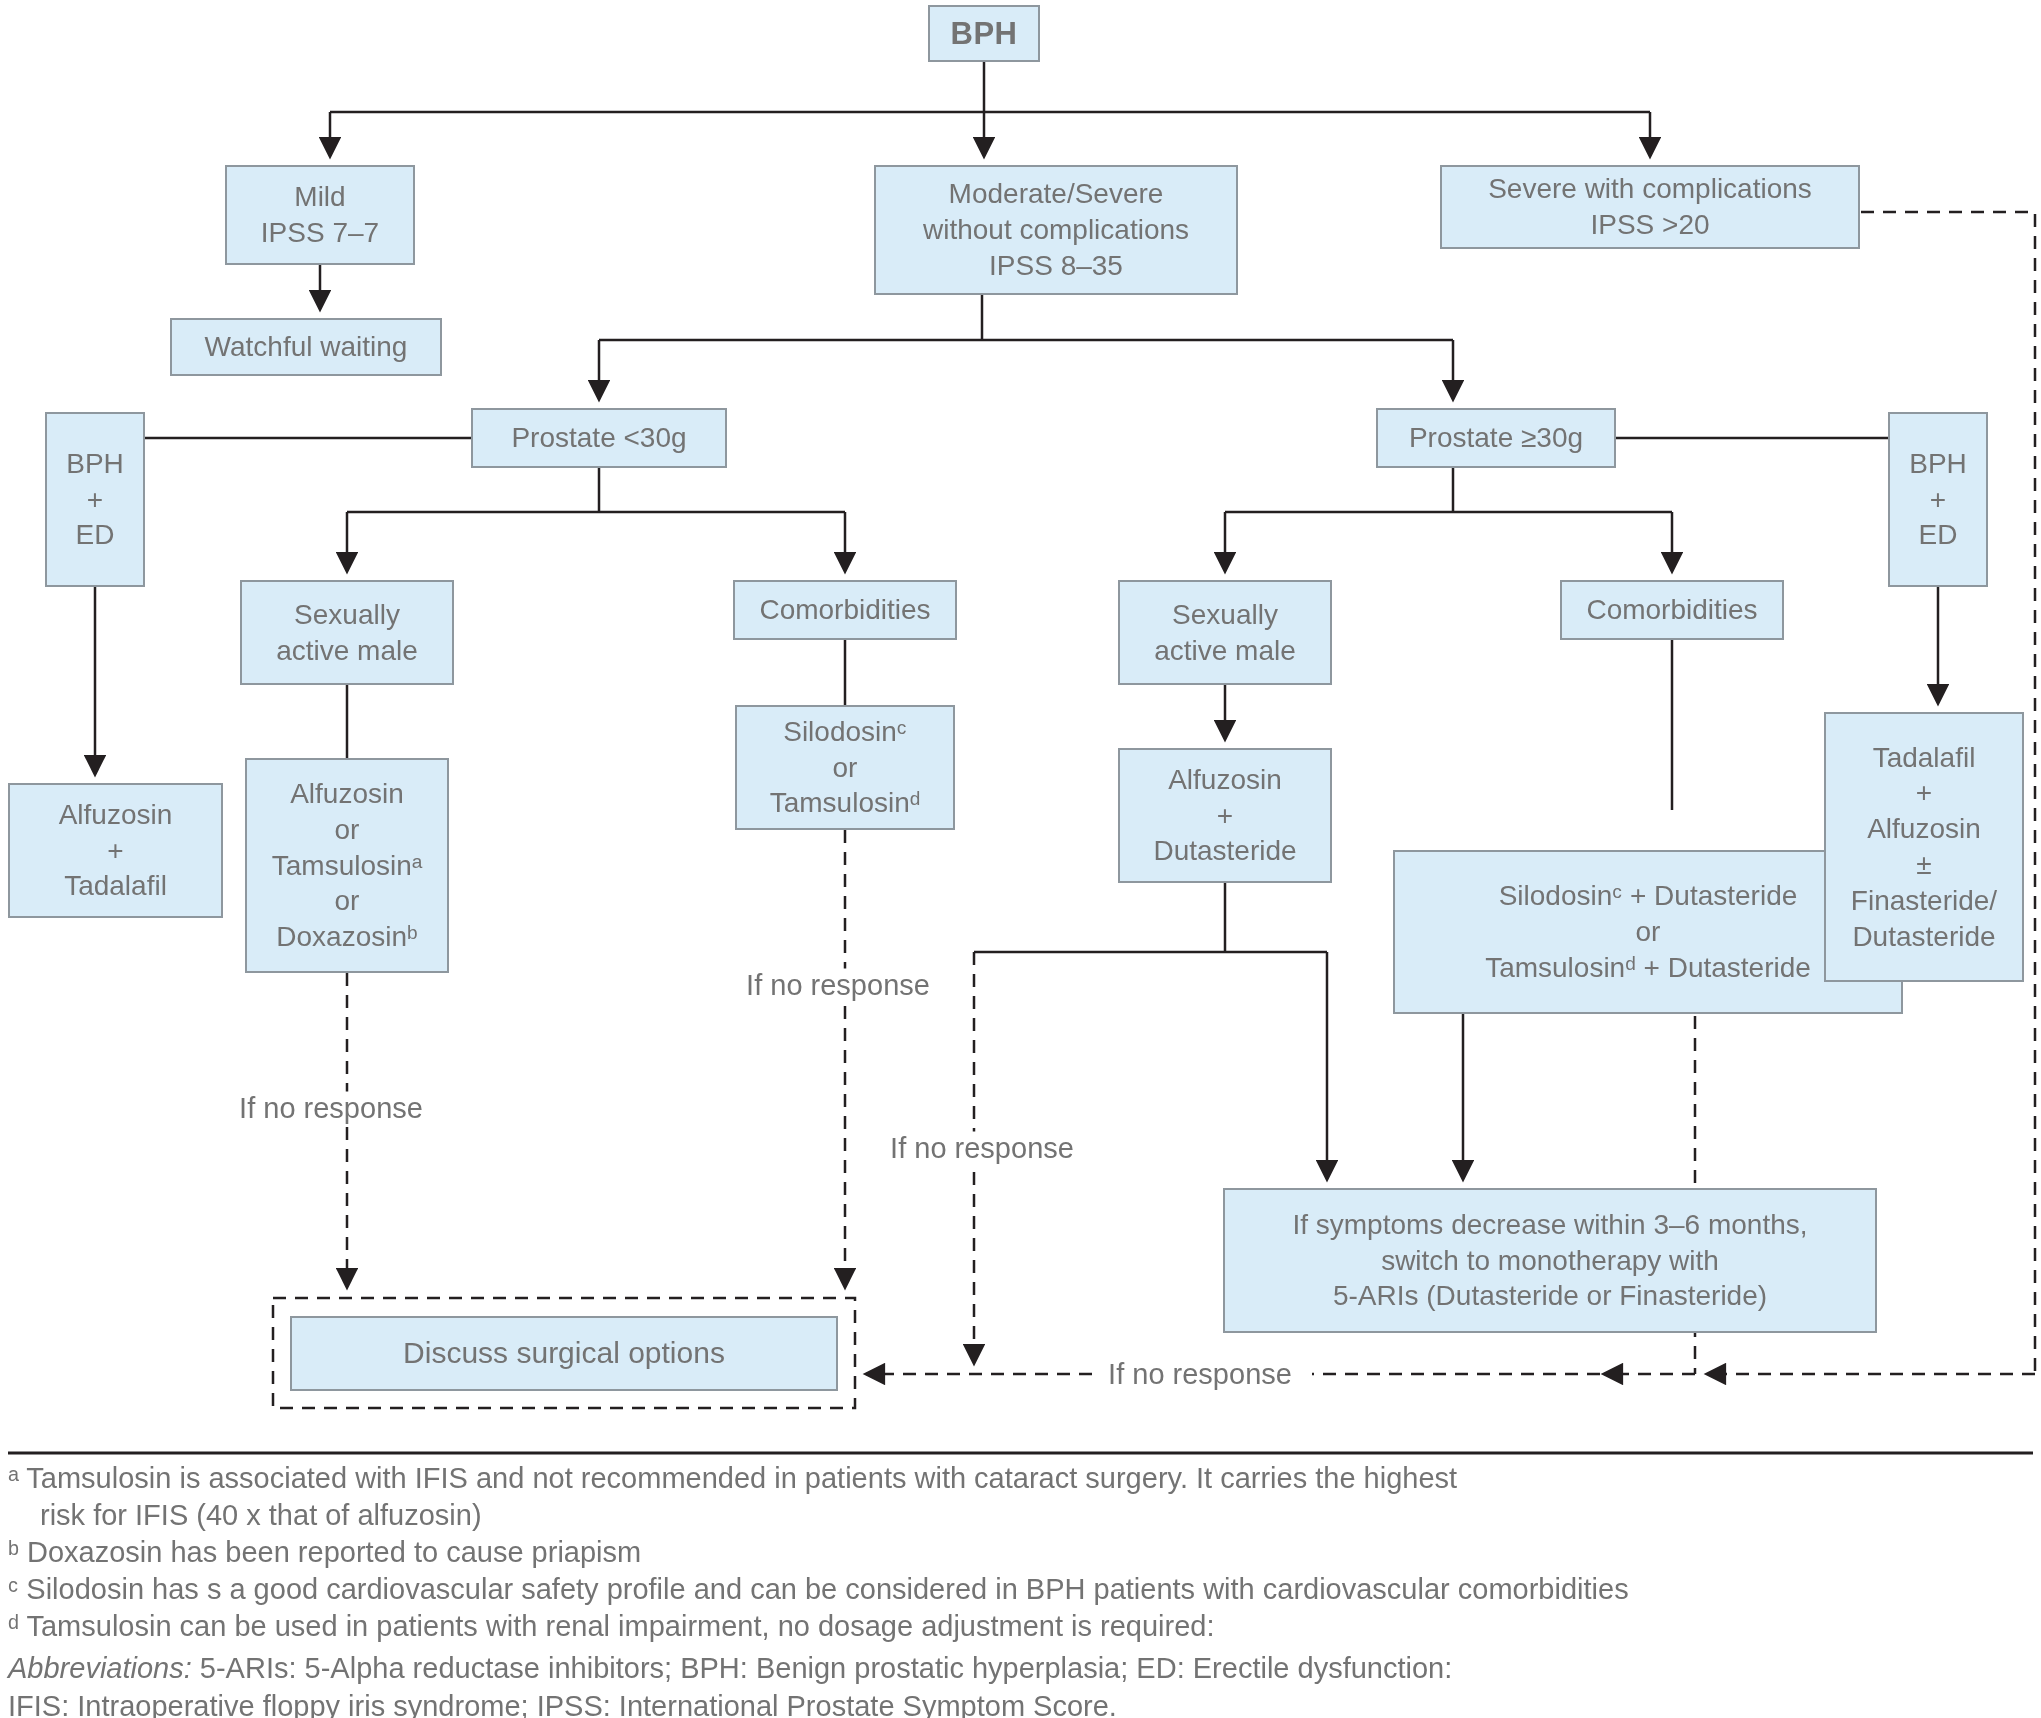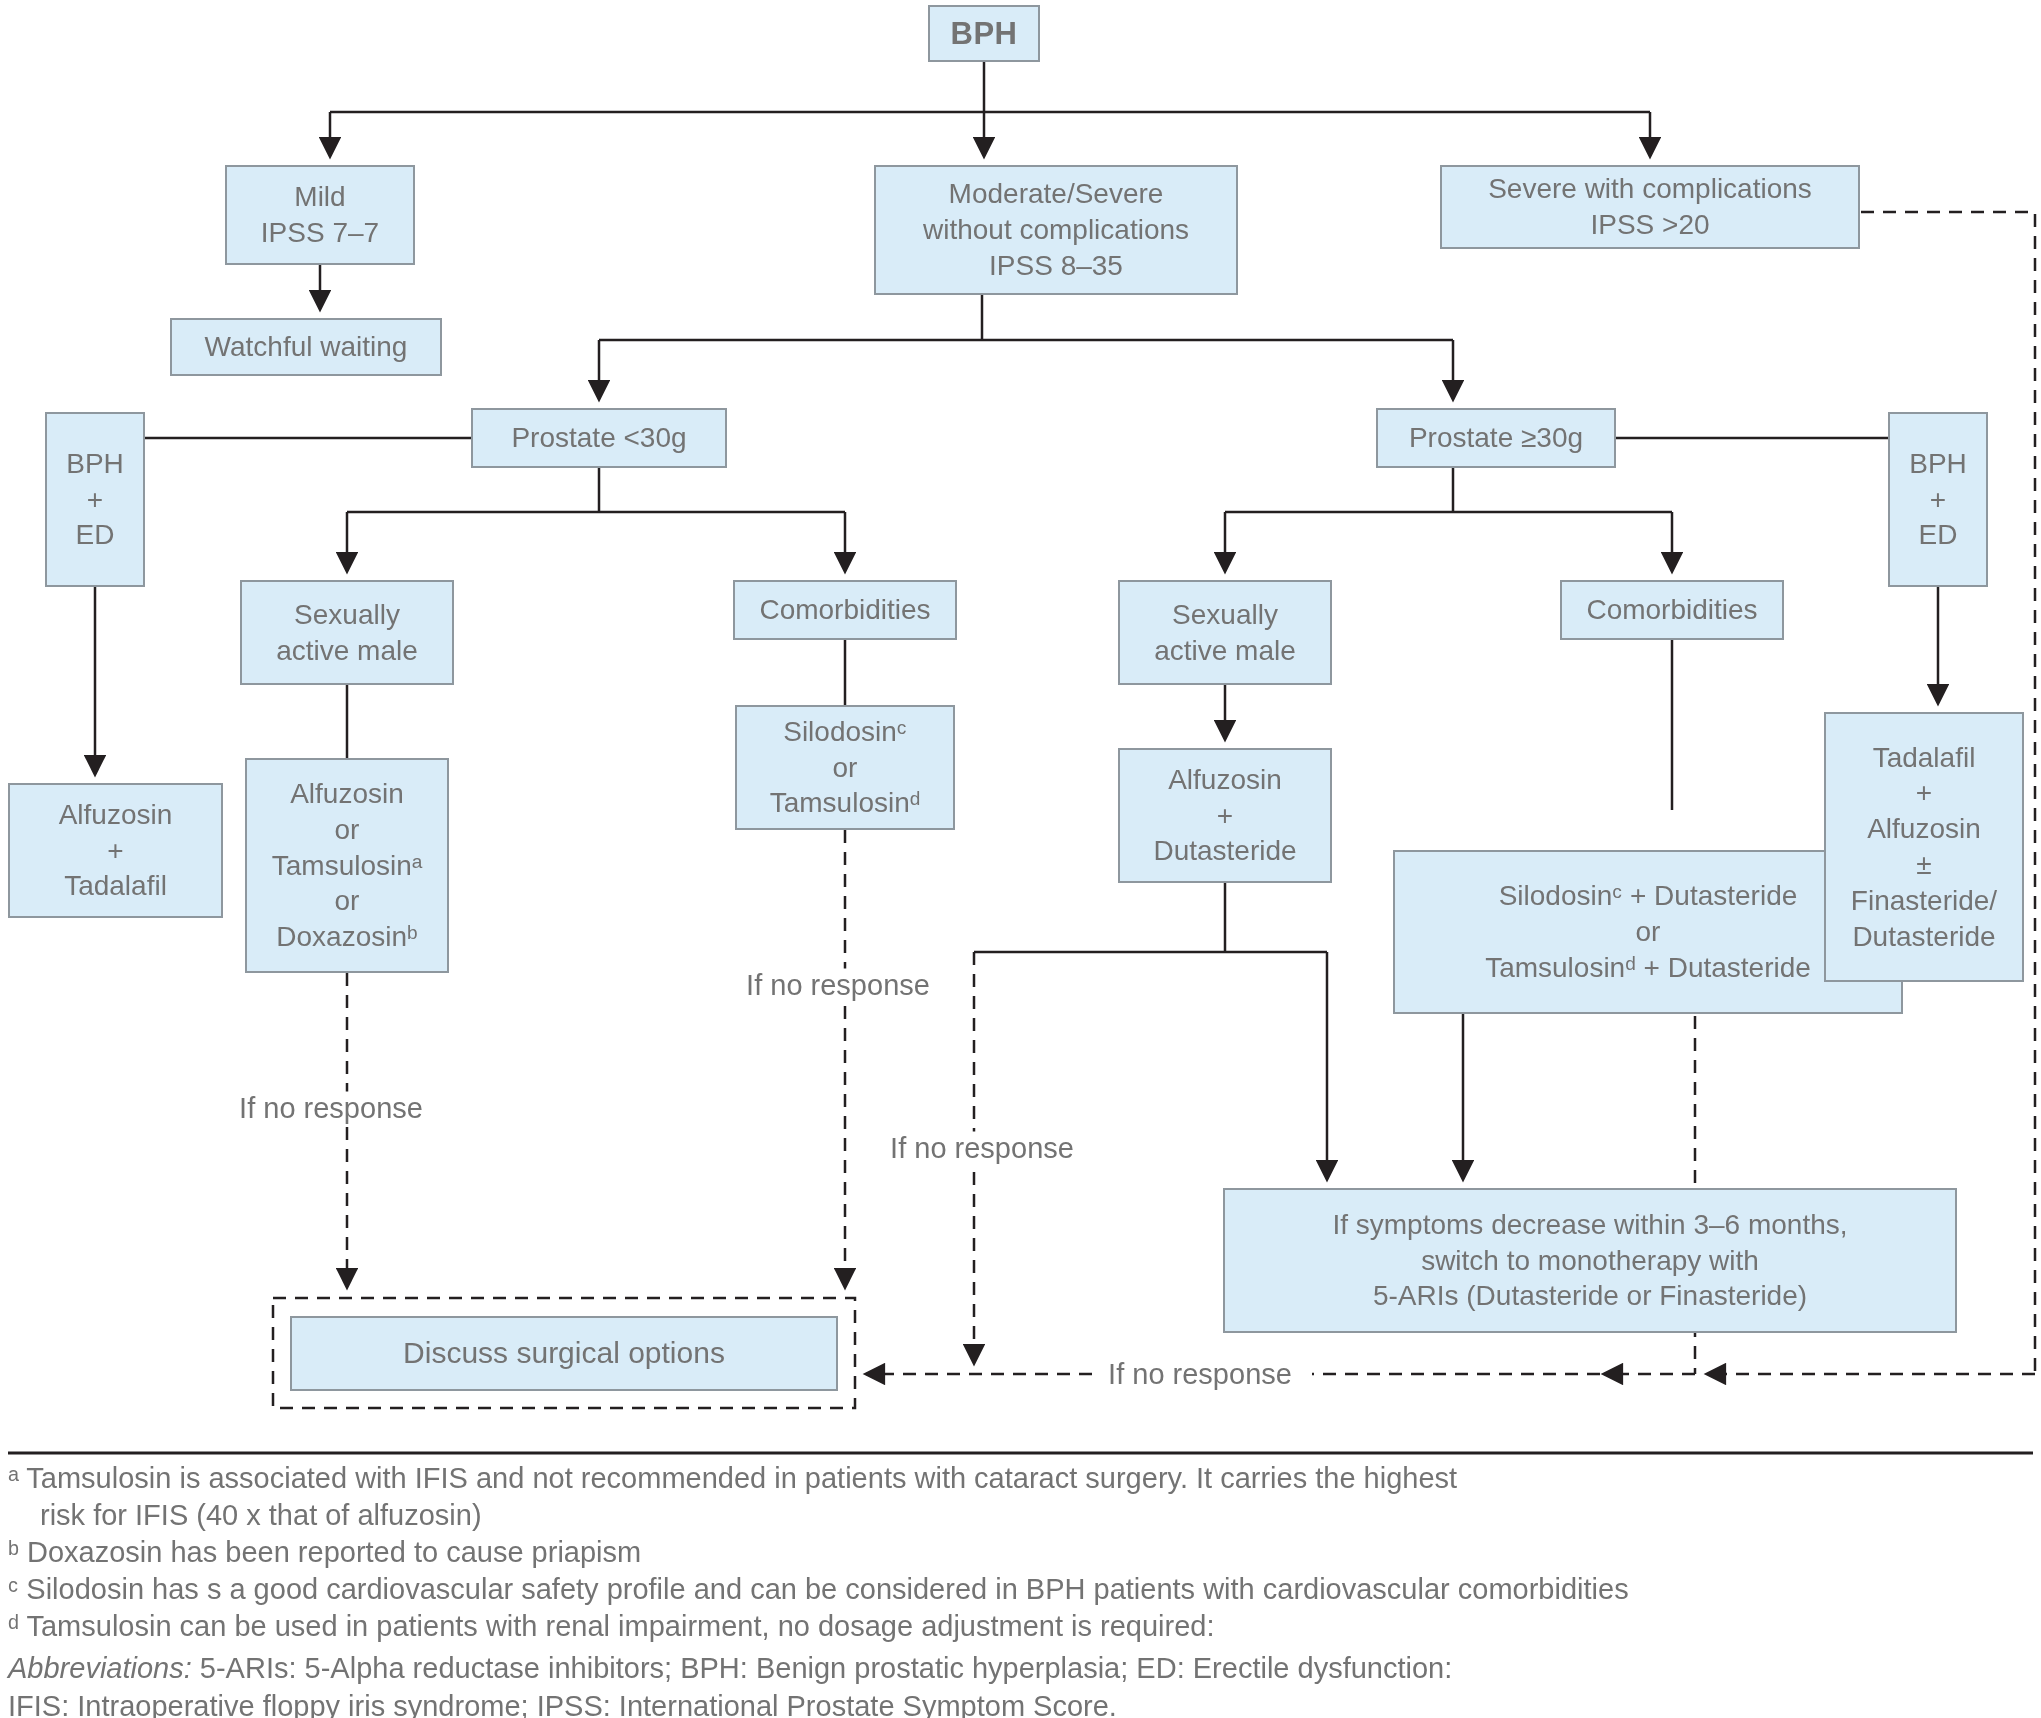--- a/index.html
+++ b/index.html
@@ -154,21 +154,21 @@
 or
 Tamsulosinᵈ + Dutasteride</div>
 
   <div class="box" style="left:1824px;top:712px;width:200px;height:270px;">Tadalafil
 +
 Alfuzosin
 ±
 Finasteride/
 Dutasteride</div>
 
-  <div class="box" style="left:1223px;top:1188px;width:734px;height:145px;">If symptoms decrease within 3–6 months,
+  <div class="box" style="left:1223px;top:1188px;width:654px;height:145px;">If symptoms decrease within 3–6 months,
 switch to monotherapy with
 5-ARIs (Dutasteride or Finasteride)</div>
 
   <div class="box" style="left:290px;top:1316px;width:548px;height:75px;font-size:30px;">Discuss surgical options</div>
 
   <span class="lbl" style="left:331px;top:1108px;">If no response</span>
   <span class="lbl" style="left:838px;top:985px;">If no response</span>
   <span class="lbl" style="left:982px;top:1148px;">If no response</span>
   <span class="lbl" style="left:1200px;top:1374px;">If no response</span>
 

